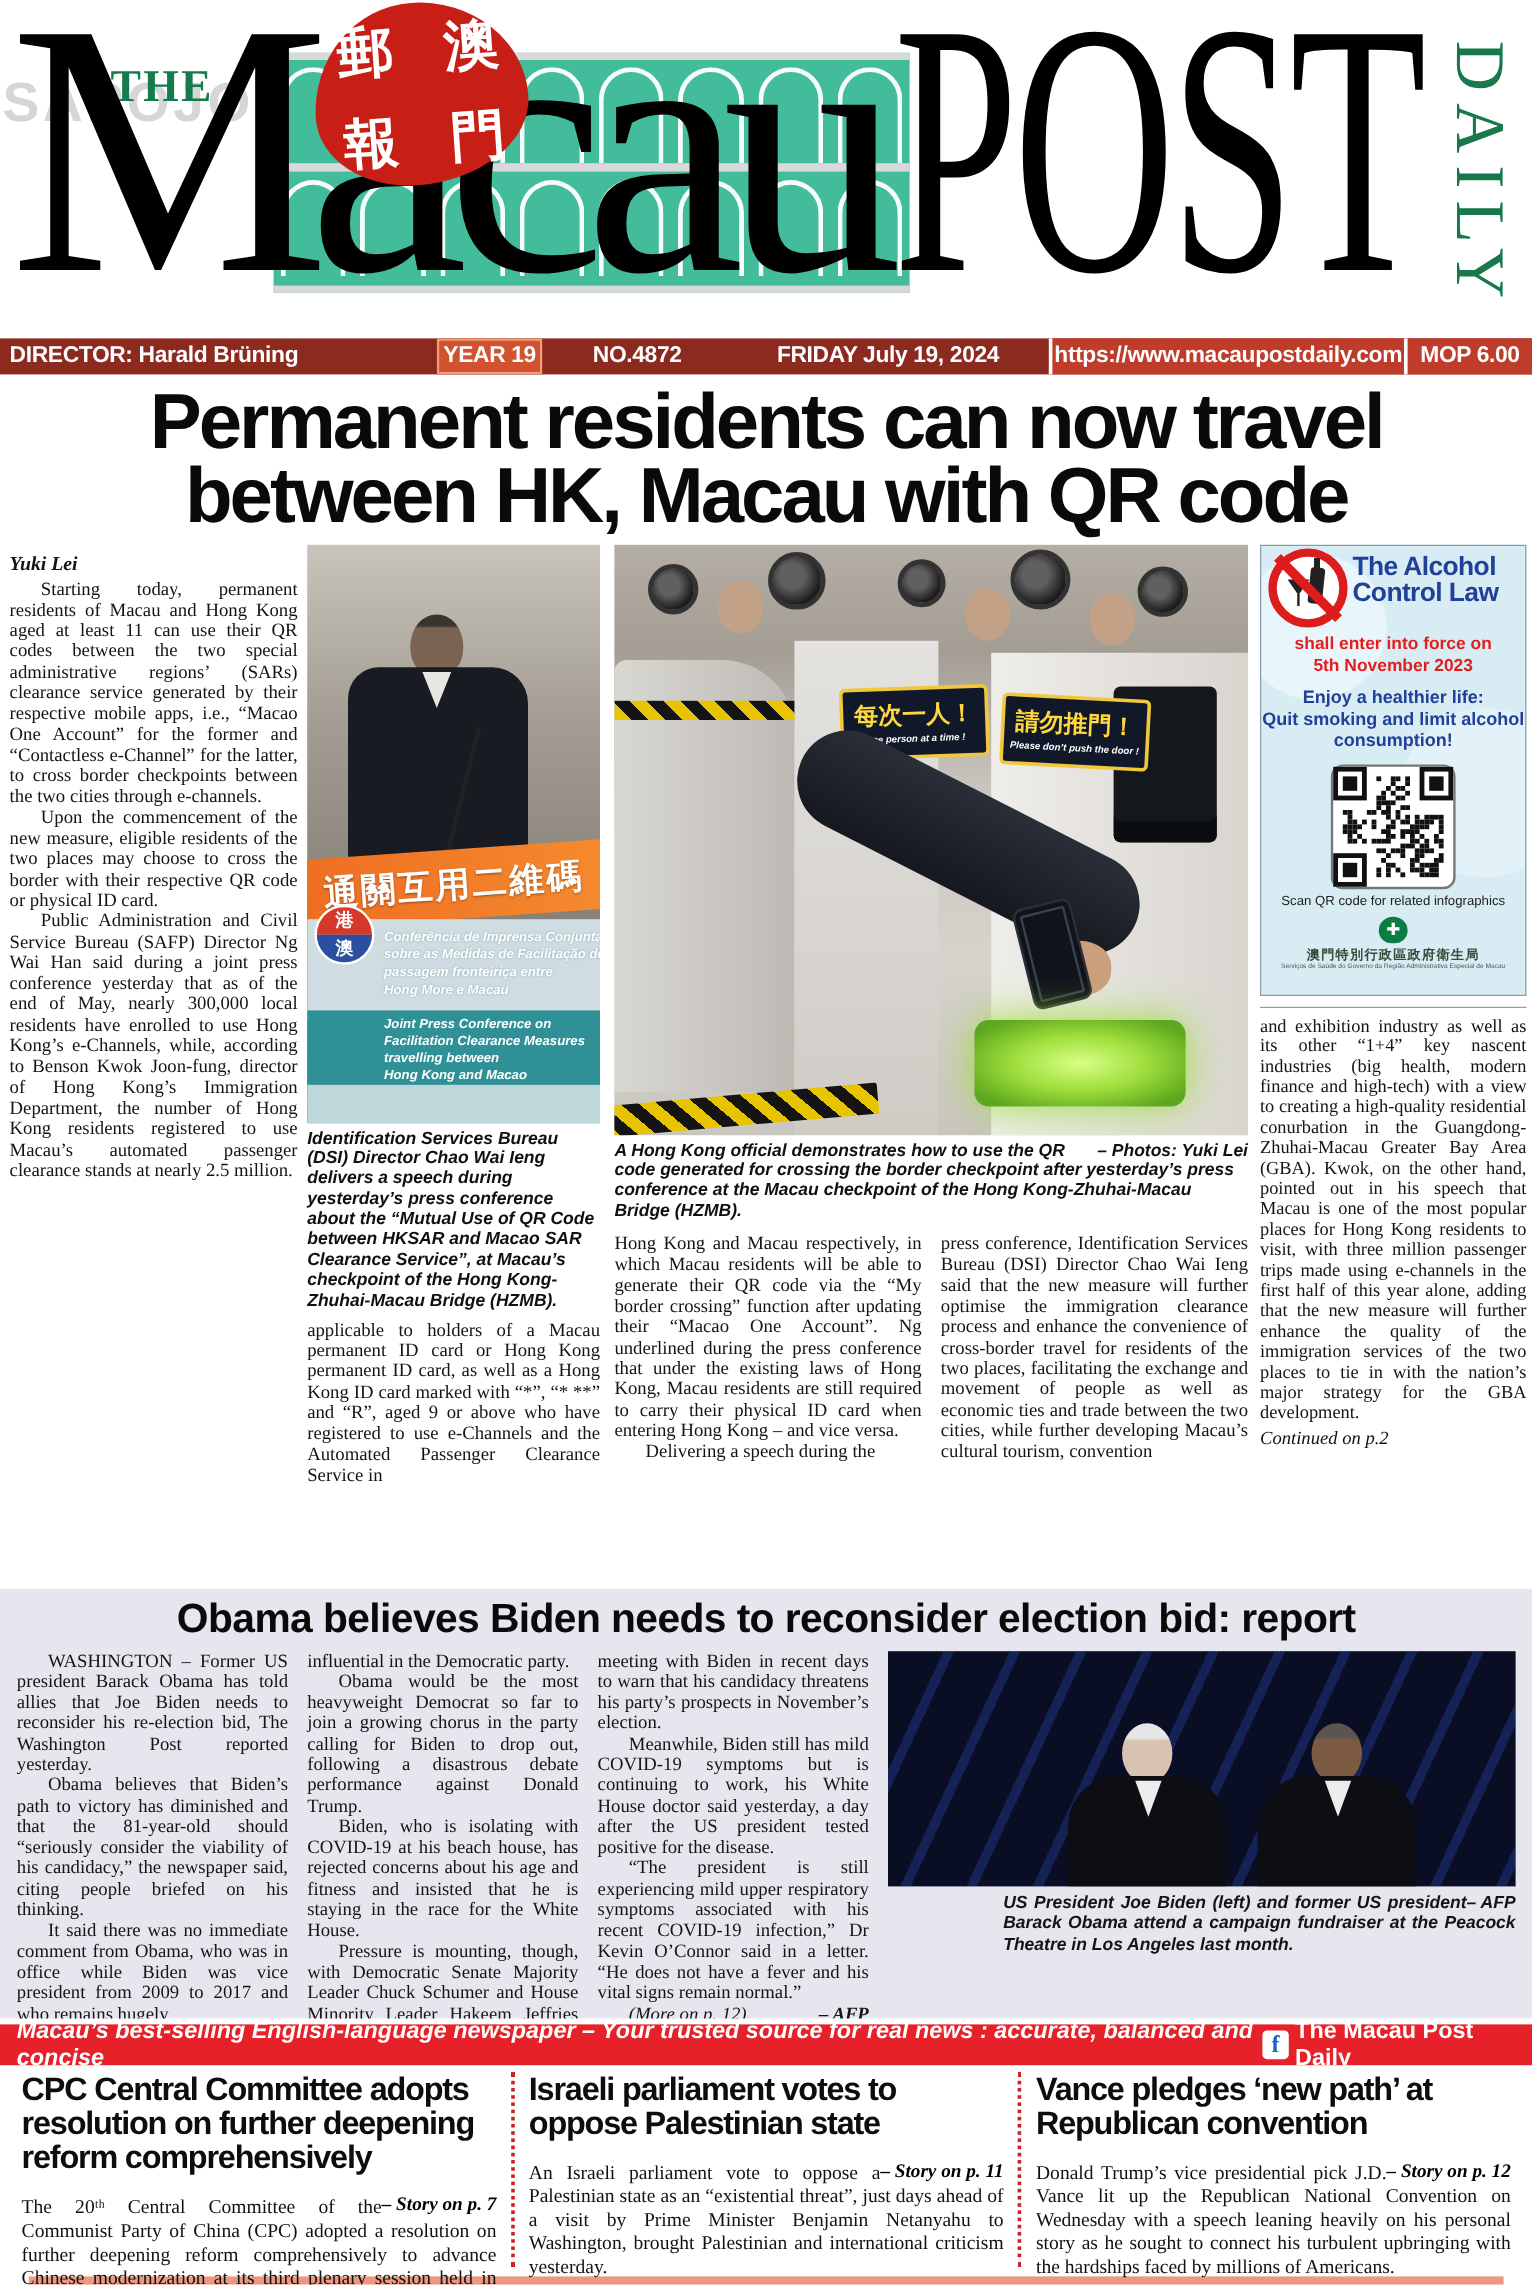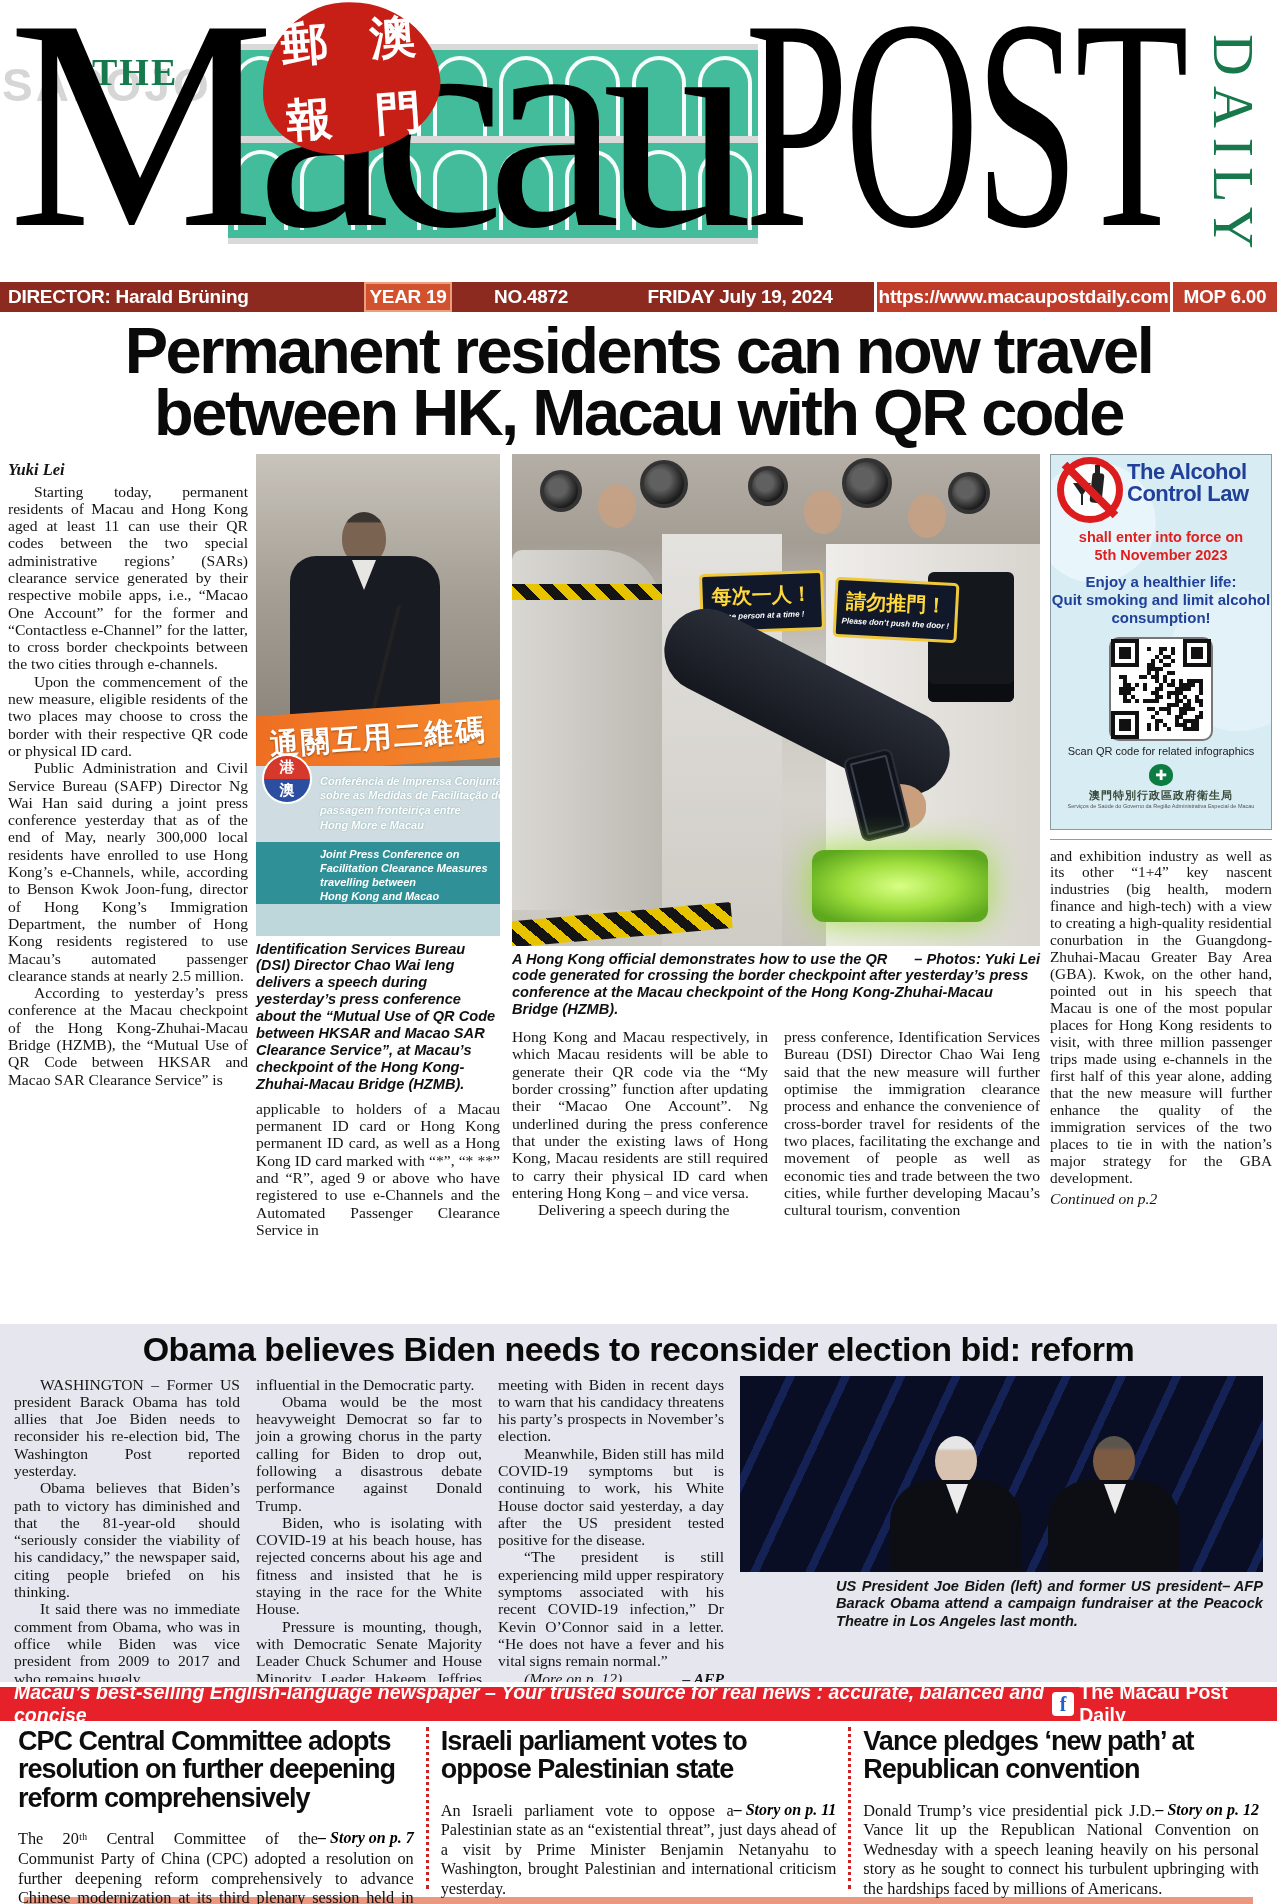--- a/index.html
+++ b/index.html
@@ -226,21 +226,20 @@
   </div>
 
   <h1 class="lead-h">Permanent residents can now travel between HK, Macau with QR code</h1>
 
   <div class="lead-body">
     <div class="c1 bodytext">
       <div class="byline">Yuki Lei</div>
       <p>Starting today, permanent residents of Macau and Hong Kong aged at least 11 can use their QR codes between the two special administrative regions’ (SARs) clearance service generated by their respective mobile apps, i.e., “Macao One Account” for the former and “Contactless e-Channel” for the latter, to cross border checkpoints between the two cities through e-channels.</p>
       <p>Upon the commencement of the new measure, eligible residents of the two places may choose to cross the border with their respective QR code or physical ID card.</p>
       <p>Public Administration and Civil Service Bureau (SAFP) Director Ng Wai Han said during a joint press conference yesterday that as of the end of May, nearly 300,000 local residents have enrolled to use Hong Kong’s e-Channels, while, according to Benson Kwok Joon-fung, director of Hong Kong’s Immigration Department, the number of Hong Kong residents registered to use Macau’s automated passenger clearance stands at nearly 2.5 million.</p>
-      <p>According to yesterday’s press conference at the Macau checkpoint of the Hong Kong-Zhuhai-Macau Bridge (HZMB), the “Mutual Use of QR Code between HKSAR and Macao SAR Clearance Service” is</p>
     </div>
 
     <div class="c2">
       <div class="photo" id="photo1">
         <div class="p1-head"></div>
         <div class="p1-suit"></div>
         <div class="p1-shirt"></div>
         <div class="p1-mic"></div>
         <div class="p1-podium">
           <div class="p1-logo">
@@ -490,21 +489,21 @@
       </div>
       <div class="rule"></div>
       <div class="bodytext" style="font-size:15.3px">
         <p class="noind">and exhibition industry as well as its other “1+4” key nascent industries (big health, modern finance and high-tech) with a view to creating a high-quality residential conurbation in the Guangdong-Zhuhai-Macau Greater Bay Area (GBA). Kwok, on the other hand, pointed out in his speech that Macau is one of the most popular places for Hong Kong residents to visit, with three million passenger trips made using e-channels in the first half of this year alone, adding that the new measure will further enhance the quality of the immigration services of the two places to tie in with the nation’s major strategy for the GBA development.</p>
       </div>
       <div class="continued">Continued on p.2</div>
     </div>
   </div>
 
   <div class="obama">
-    <h2>Obama believes Biden needs to reconsider election bid: reform</h2>
+    <h2>Obama believes Biden needs to reconsider election bid: report</h2>
     <div class="ob-cols bodytext">
       <div class="tcol">
         <p>WASHINGTON – Former US president Barack Obama has told allies that Joe Biden needs to reconsider his re-election bid, The Washington Post reported yesterday.</p>
         <p>Obama believes that Biden’s path to victory has diminished and that the 81-year-old should “seriously consider the viability of his candidacy,” the newspaper said, citing people briefed on his thinking.</p>
         <p>It said there was no immediate comment from Obama, who was in office while Biden was vice president from 2009 to 2017 and who remains hugely</p>
       </div>
       <div class="tcol">
         <p class="noind">influential in the Democratic party.</p>
         <p>Obama would be the most heavyweight Democrat so far to join a growing chorus in the party calling for Biden to drop out, following a disastrous debate performance against Donald Trump.</p>
         <p>Biden, who is isolating with COVID-19 at his beach house, has rejected concerns about his age and fitness and insisted that he is staying in the race for the White House.</p>

